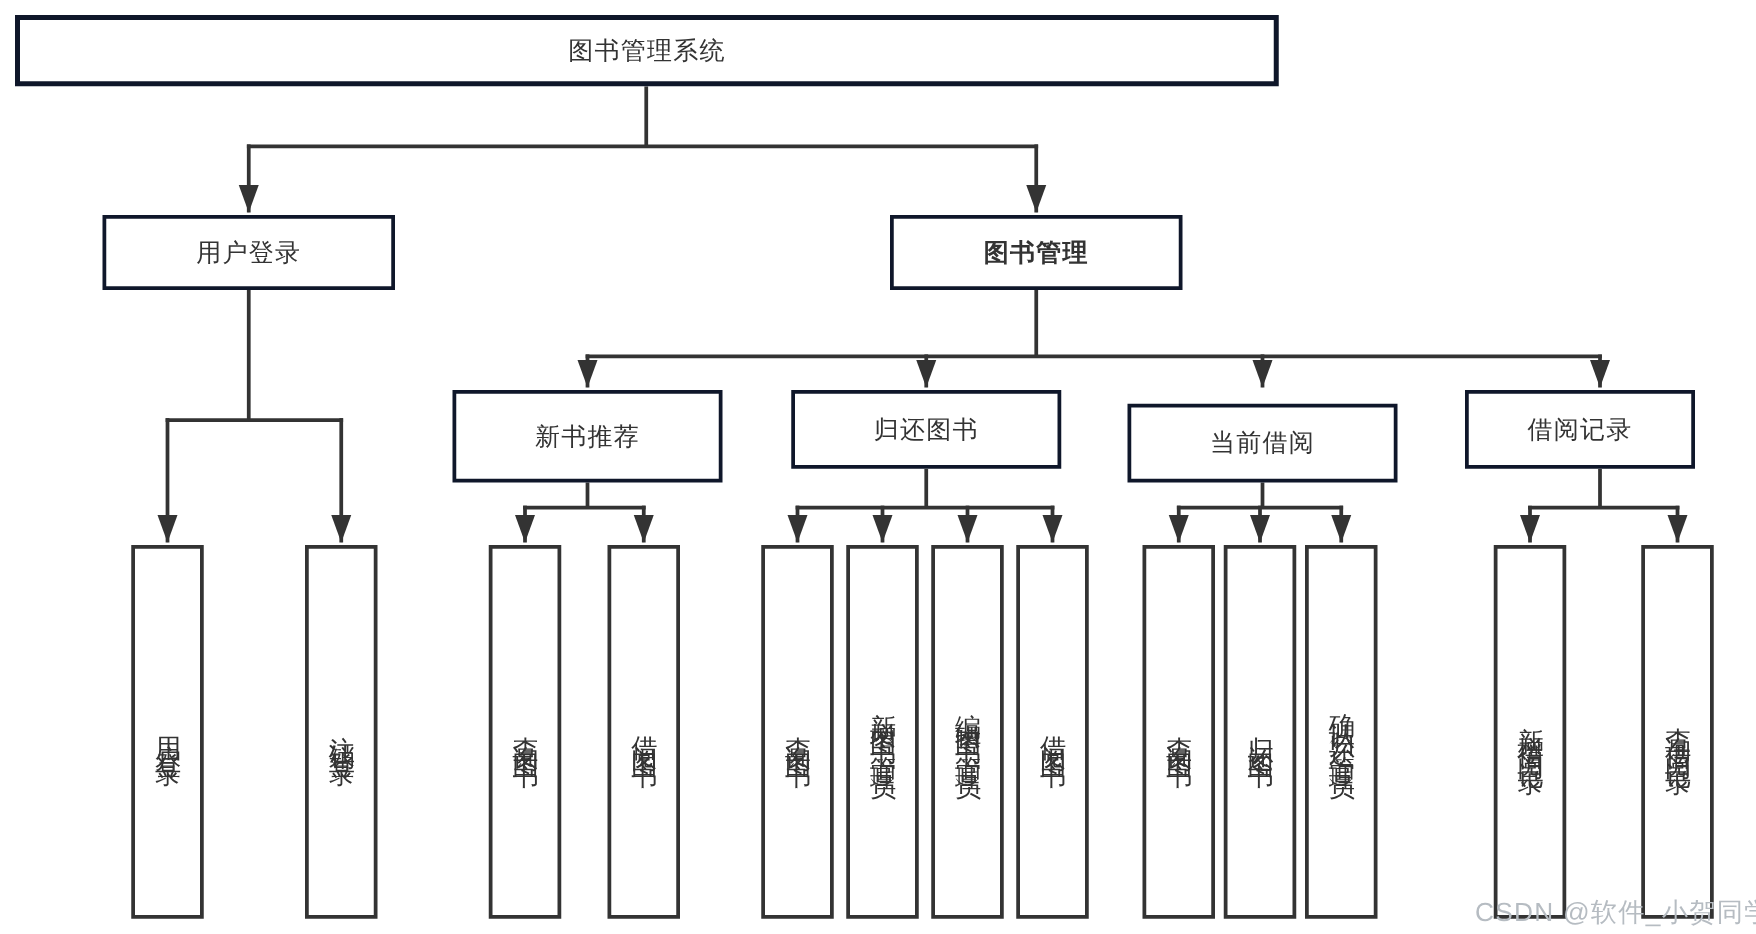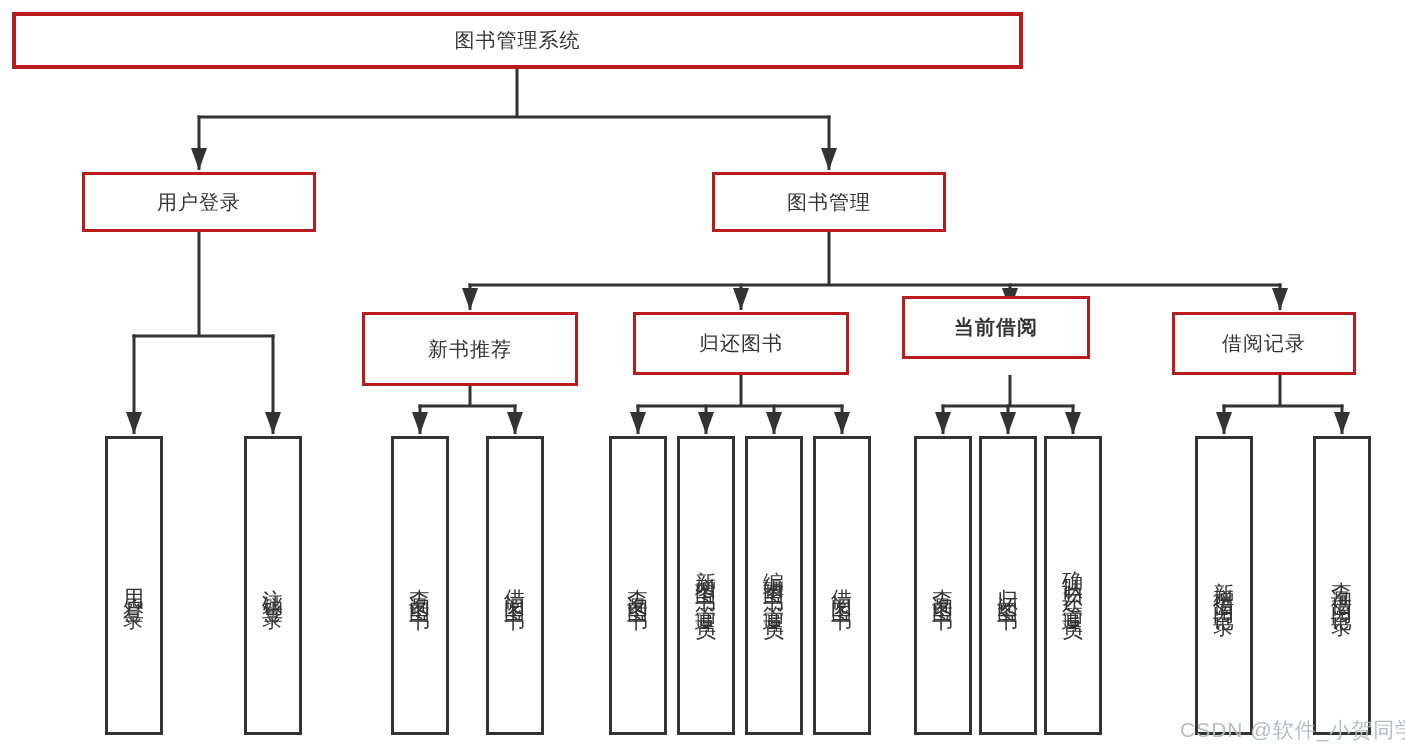--- a/index.html
+++ b/index.html
@@ -15,21 +15,21 @@
   }
   #connectors {
     position: absolute;
     left: 0; top: 0;
     width: 1405px; height: 747px;
   }
   .node {
     position: absolute;
     box-sizing: border-box;
     background: #ffffff;
-    border: 3px solid #b91c1c;
+    border: 3px solid #0f172a;
     display: flex;
     align-items: center;
     justify-content: center;
     font-size: 20px;
     letter-spacing: 1px;
     color: #333333;
     white-space: nowrap;
   }
   .node.root { border-width: 4px; }
   .leaf {
@@ -114,25 +114,25 @@
       <line x1="1280" y1="375" x2="1280" y2="406"></line>
       <line x1="1222.5" y1="406" x2="1343.5" y2="406"></line>
       <line x1="1224" y1="404.5" x2="1224" y2="434" marker-end="url(#ah)"></line>
       <line x1="1342" y1="404.5" x2="1342" y2="434" marker-end="url(#ah)"></line>
     </g>
   </svg>
 
   <div class="node root" style="left:12px; top:12px; width:1011px; height:57px;">图书管理系统</div>
 
   <div class="node" style="left:82px; top:172px; width:234px; height:60px;">用户登录</div>
-  <div class="node" style="left:712px; top:172px; width:234px; height:60px;">图书管理</div>
+  <div class="node" style="left:712px; top:172px; width:234px; height:60px;font-weight:bold;">图书管理</div>
 
   <div class="node" style="left:362px; top:312px; width:216px; height:74px;text-align:center;">新书推荐</div>
   <div class="node" style="left:633px; top:312px; width:216px; height:63px;">归还图书</div>
-  <div class="node" style="left:902px; top:296px; width:188px; height:63px;font-weight:bold;">当前借阅</div>
+  <div class="node" style="left:902px; top:323px; width:216px; height:63px;">当前借阅</div>
   <div class="node" style="left:1172px; top:312px; width:184px; height:63px;">借阅记录</div>
 
   <div class="leaf" style="left:105px;">
     <span>用户登录</span>
   </div>
   <div class="leaf" style="left:244px;">
     <span>注销登录</span>
   </div>
 
   <div class="leaf" style="left:391px;">

